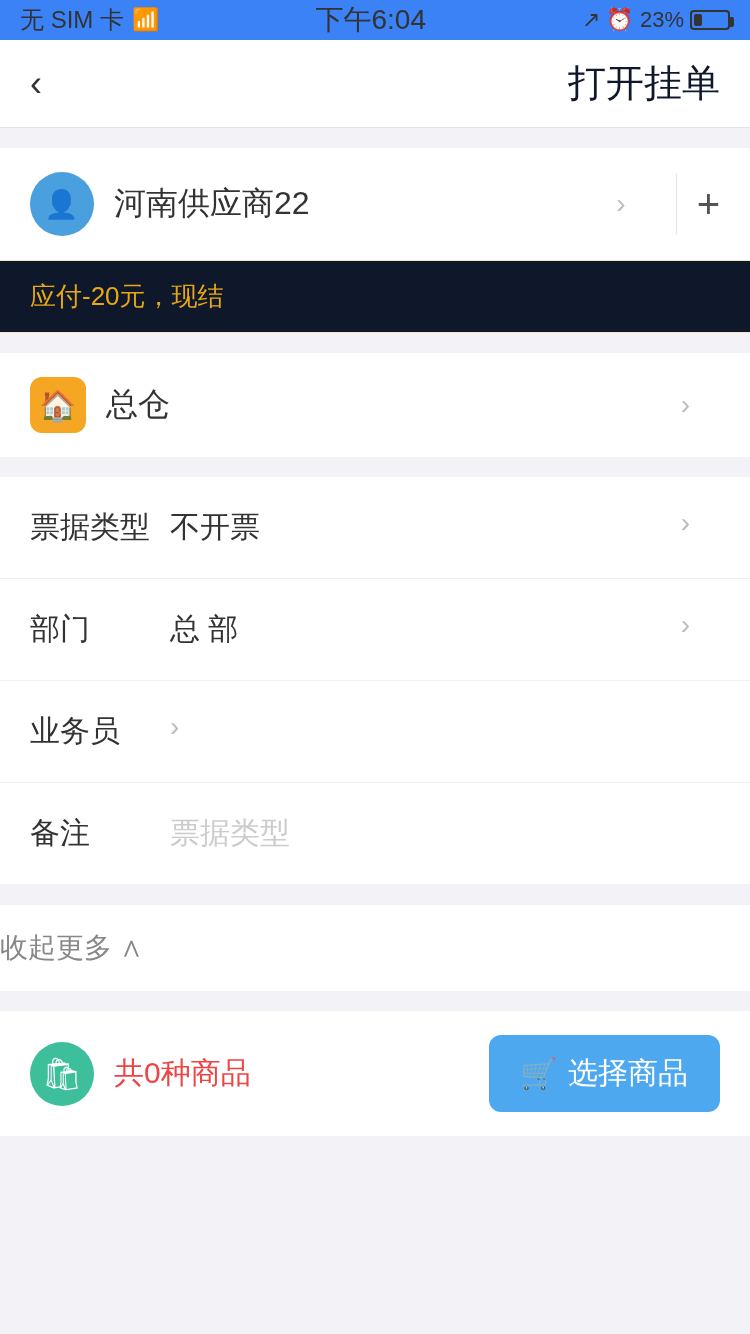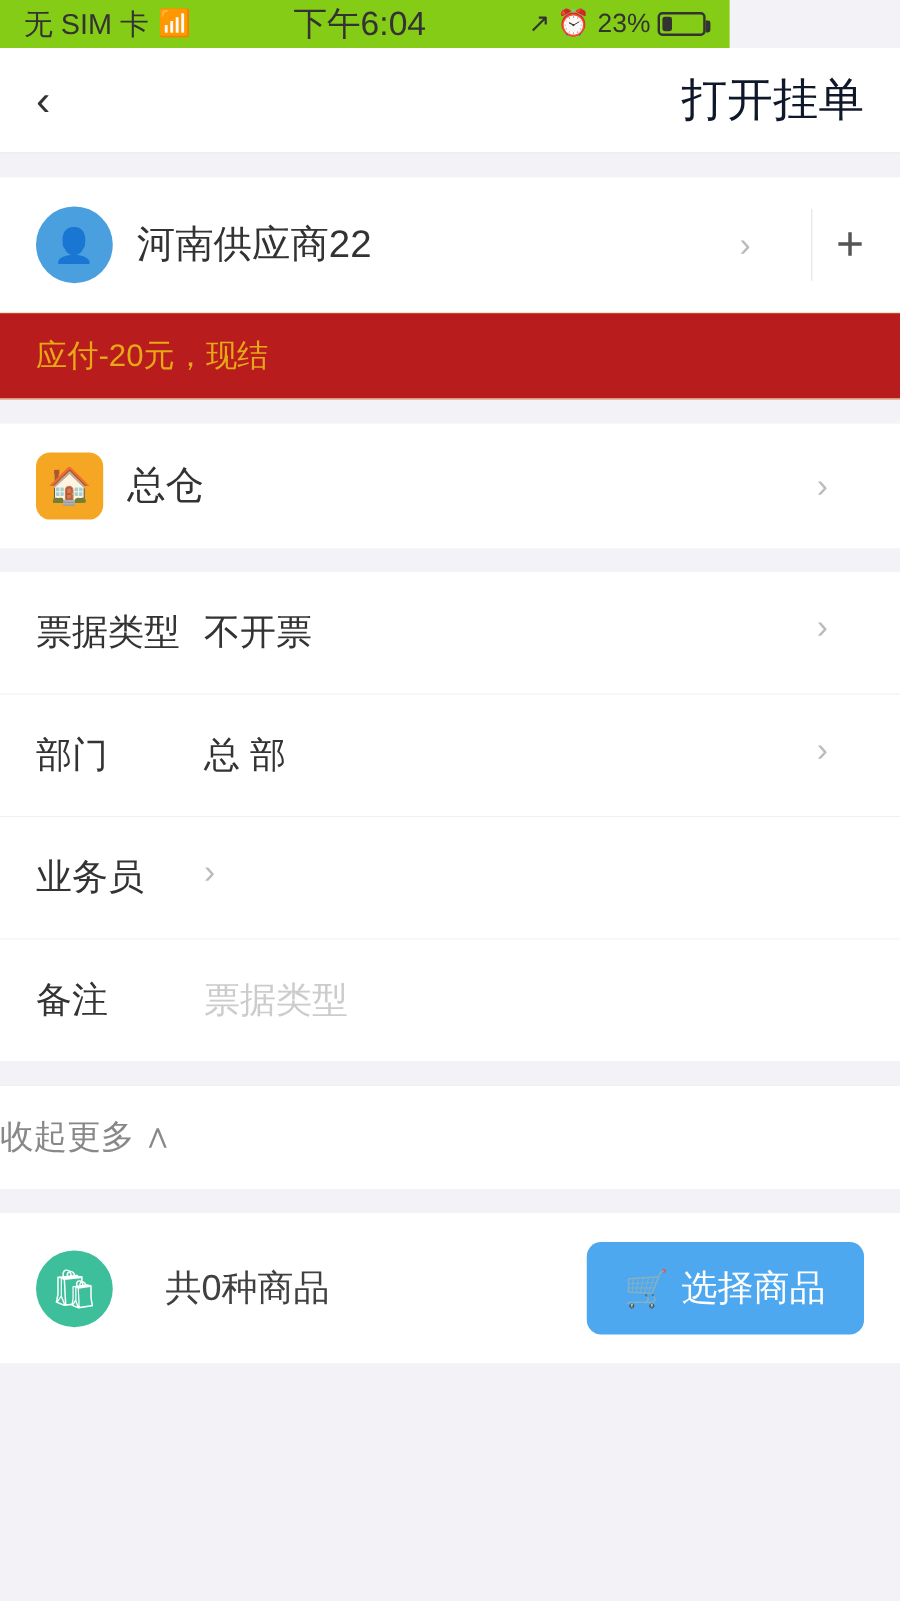--- a/index.html
+++ b/index.html
@@ -8,23 +8,23 @@
       width: 750px;
       min-height: 1334px;
       background: #f2f2f7;
       font-family: -apple-system, "PingFang SC", "Helvetica Neue", sans-serif;
       font-size: 28px;
       color: #333;
     }
 
     
     .status-bar {
-      width: 608px;
+      width: 750px;
       height: 40px;
-      background: #84cc16;
+      background: #3b82f6;
       display: flex;
       align-items: center;
       justify-content: space-between;
       padding: 0 20px;
       font-size: 24px;
       color: #333;
     }
     .status-left { display: flex; align-items: center; gap: 8px; }
     .status-center { font-size: 28px; font-weight: 500; }
     .status-right { display: flex; align-items: center; gap: 6px; font-size: 22px; }
@@ -117,21 +117,21 @@
     }
     .vertical-divider {
       width: 1px;
       height: 60px;
       background: #e5e5e5;
       margin: 0 20px;
     }
 
     
     .notice-bar {
-      background: #b91c1c;
+      background: #0f172a;
       padding: 18px 30px;
       font-size: 26px;
       color: #e6a817;
       border-top: 1px solid #f5e8c0;
       border-bottom: 1px solid #f5e8c0;
     }
 
     
     .warehouse-row {
       display: flex;
@@ -204,23 +204,22 @@
       border-radius: 50%;
       background: #3dbf9b;
       display: flex; align-items: center; justify-content: center;
       font-size: 32px;
       color: #fff;
       flex-shrink: 0;
       margin-right: 20px;
     }
     .product-count {
       font-size: 30px;
-      color: #404040;
-      flex: 1;
-      margin-left: 24px;
+      color: #ef4444;
+      flex: 1;
     }
     .select-btn {
       background: #4da8f0;
       color: #fff;
       font-size: 30px;
       border-radius: 12px;
       padding: 18px 32px;
       display: flex;
       align-items: center;
       gap: 10px;

